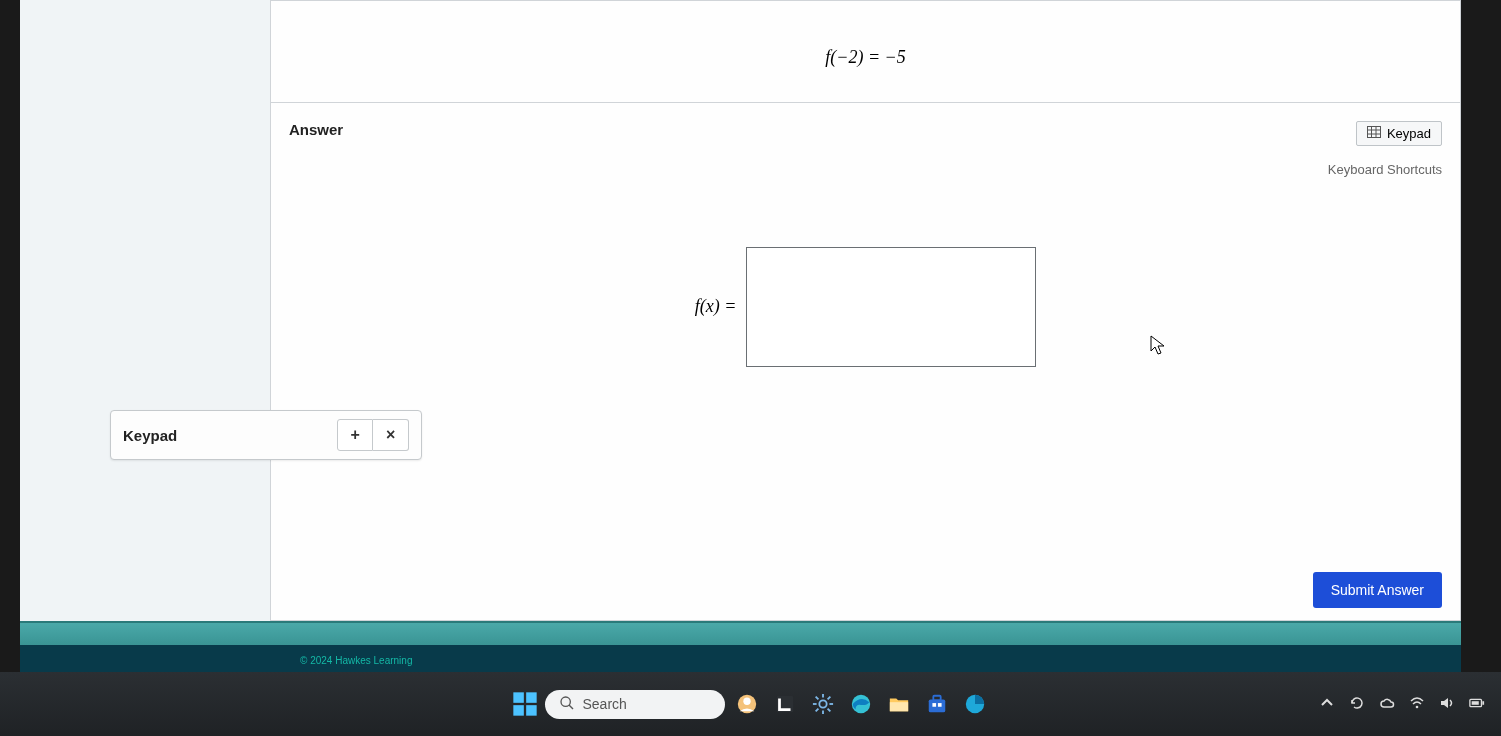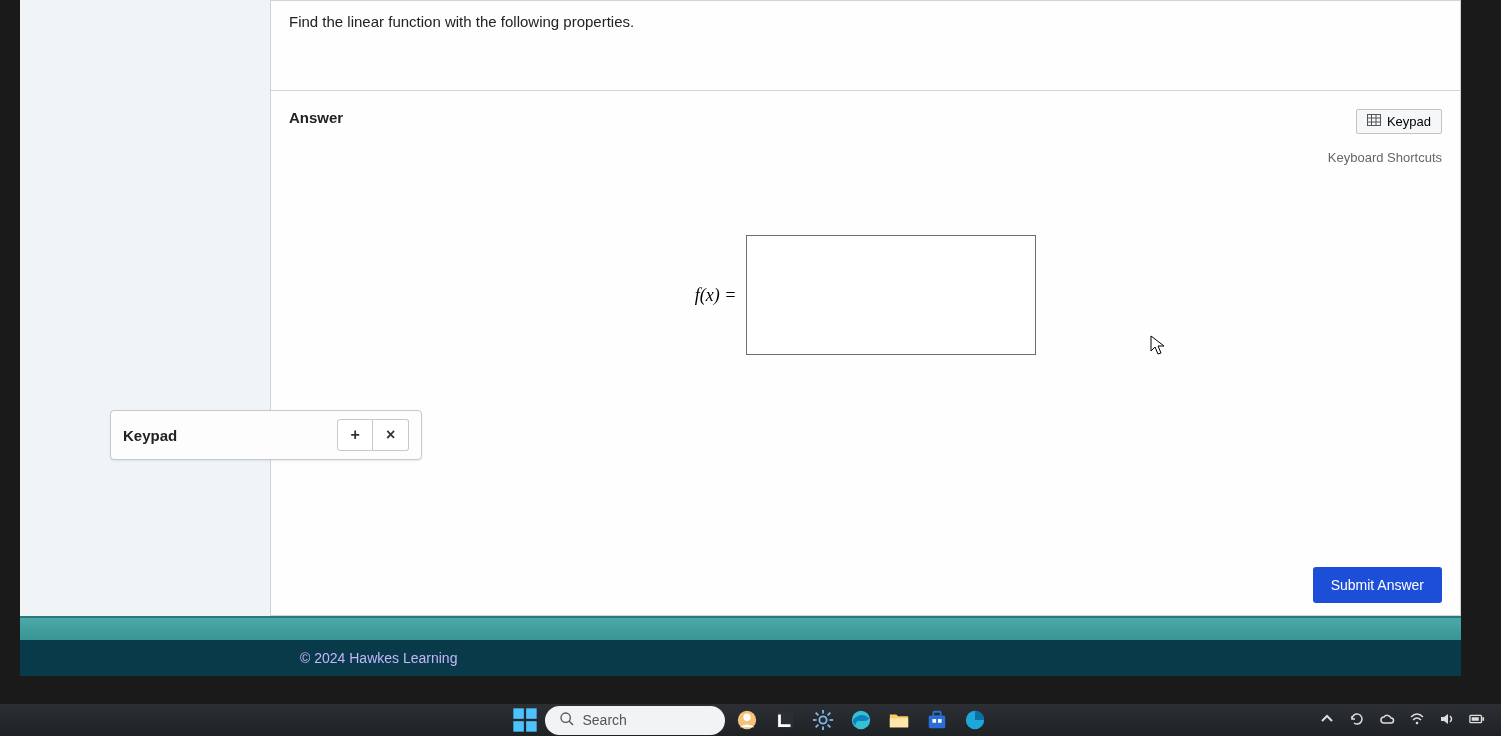--- a/index.html
+++ b/index.html
@@ -149,30 +149,30 @@
     cursor: pointer;
   }
 
   .teal-bar {
     height: 24px;
     background: linear-gradient(#4aa9a9, #3a9494);
     border-top: 2px solid #2a7a7a;
   }
   .footer-bar {
     background: #083a4a;
-    color: #c4b5fd;
-    font-size: 14px;
+    color: #14b8a6;
+    font-size: 10px;
     padding: 10px 0 10px 280px;
   }
 
   
   .taskbar {
     position: absolute;
     left: 0; right: 0; bottom: 0;
-    height: 32px;
+    height: 64px;
     background: linear-gradient(#2b2f33, #1f2225);
     display: flex;
     align-items: center;
     padding: 0 12px;
     gap: 6px;
   }
   .taskbar .center {
     position: absolute;
     left: 50%;
     transform: translateX(-50%);
@@ -229,22 +229,22 @@
 <body>
 
 <div class="app-window">
 
   <div class="content-area">
     <div class="left-blank"></div>
 
     <div class="main-panel">
 
       <div class="question-section">
-        <div class="question-text">Find the linear function with the following properties.</div>
         <div class="equations">
+          <div>f(−2) = −5</div>
         </div>
       </div>
 
       <div class="answer-section">
         <div class="answer-header">
           <div class="answer-label">Answer</div>
           <div class="right-links">
             <button class="keypad-btn">
               <span>
                 <svg viewBox="0 0 14 12">

